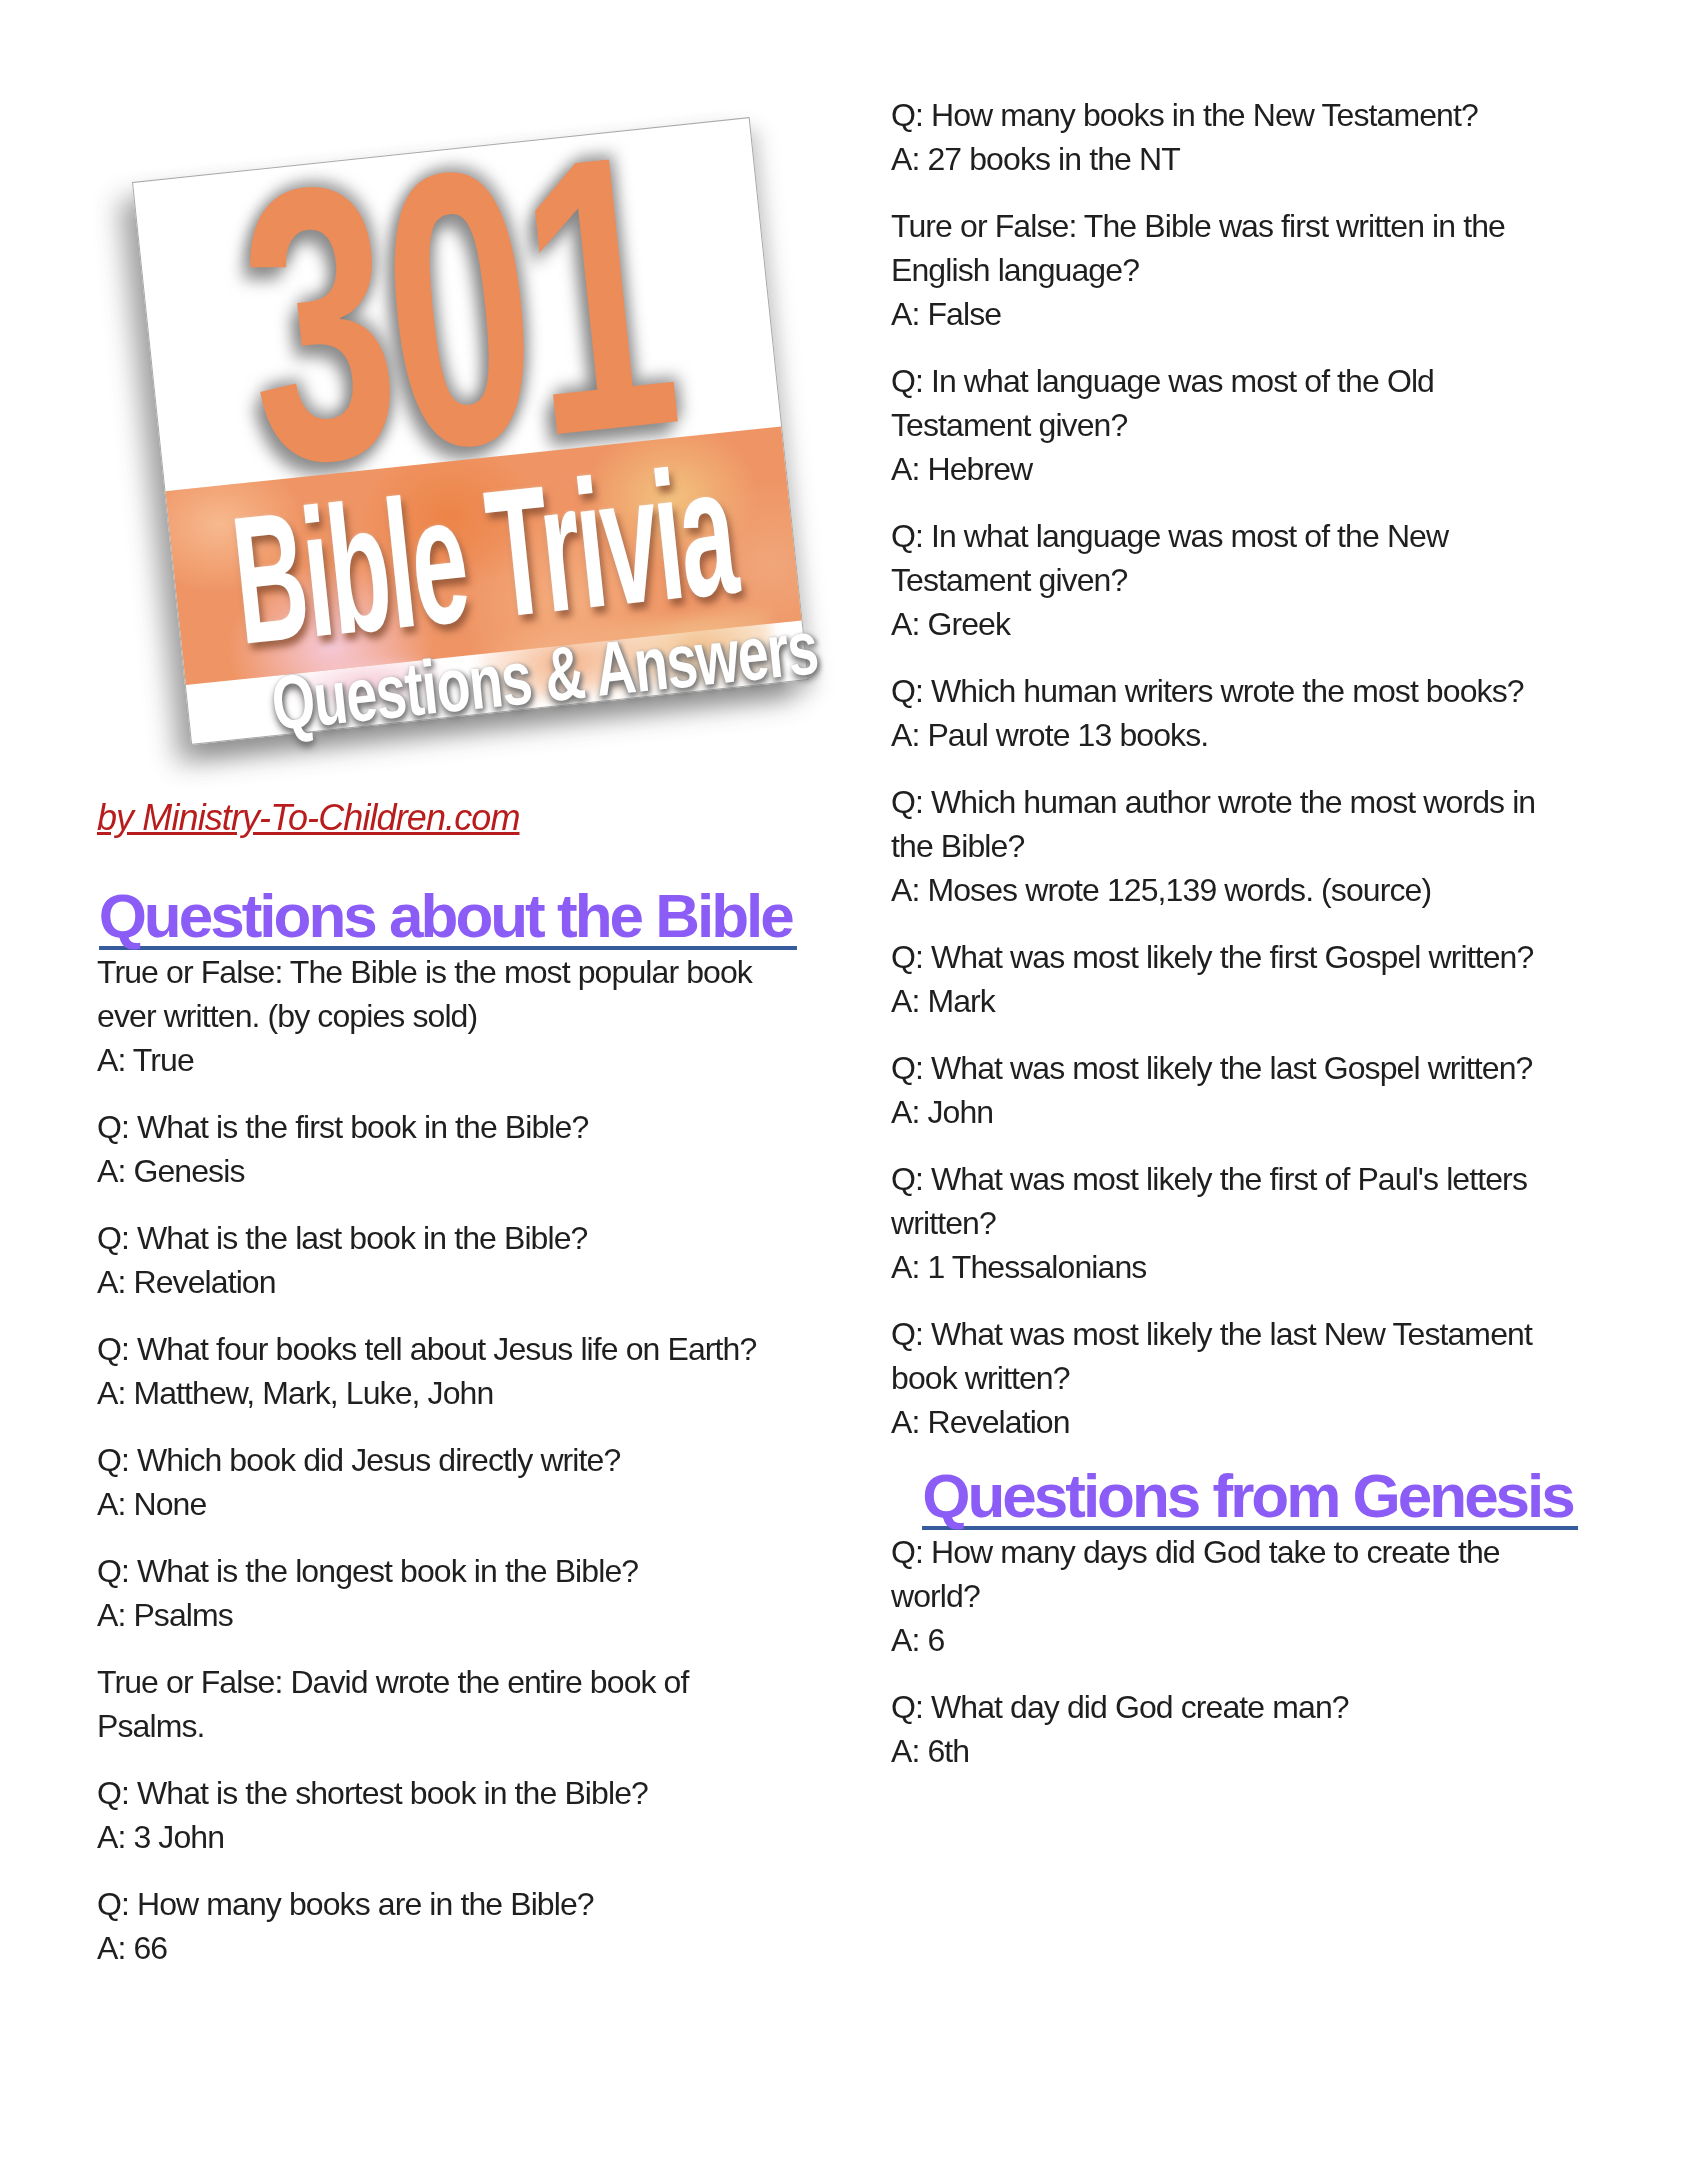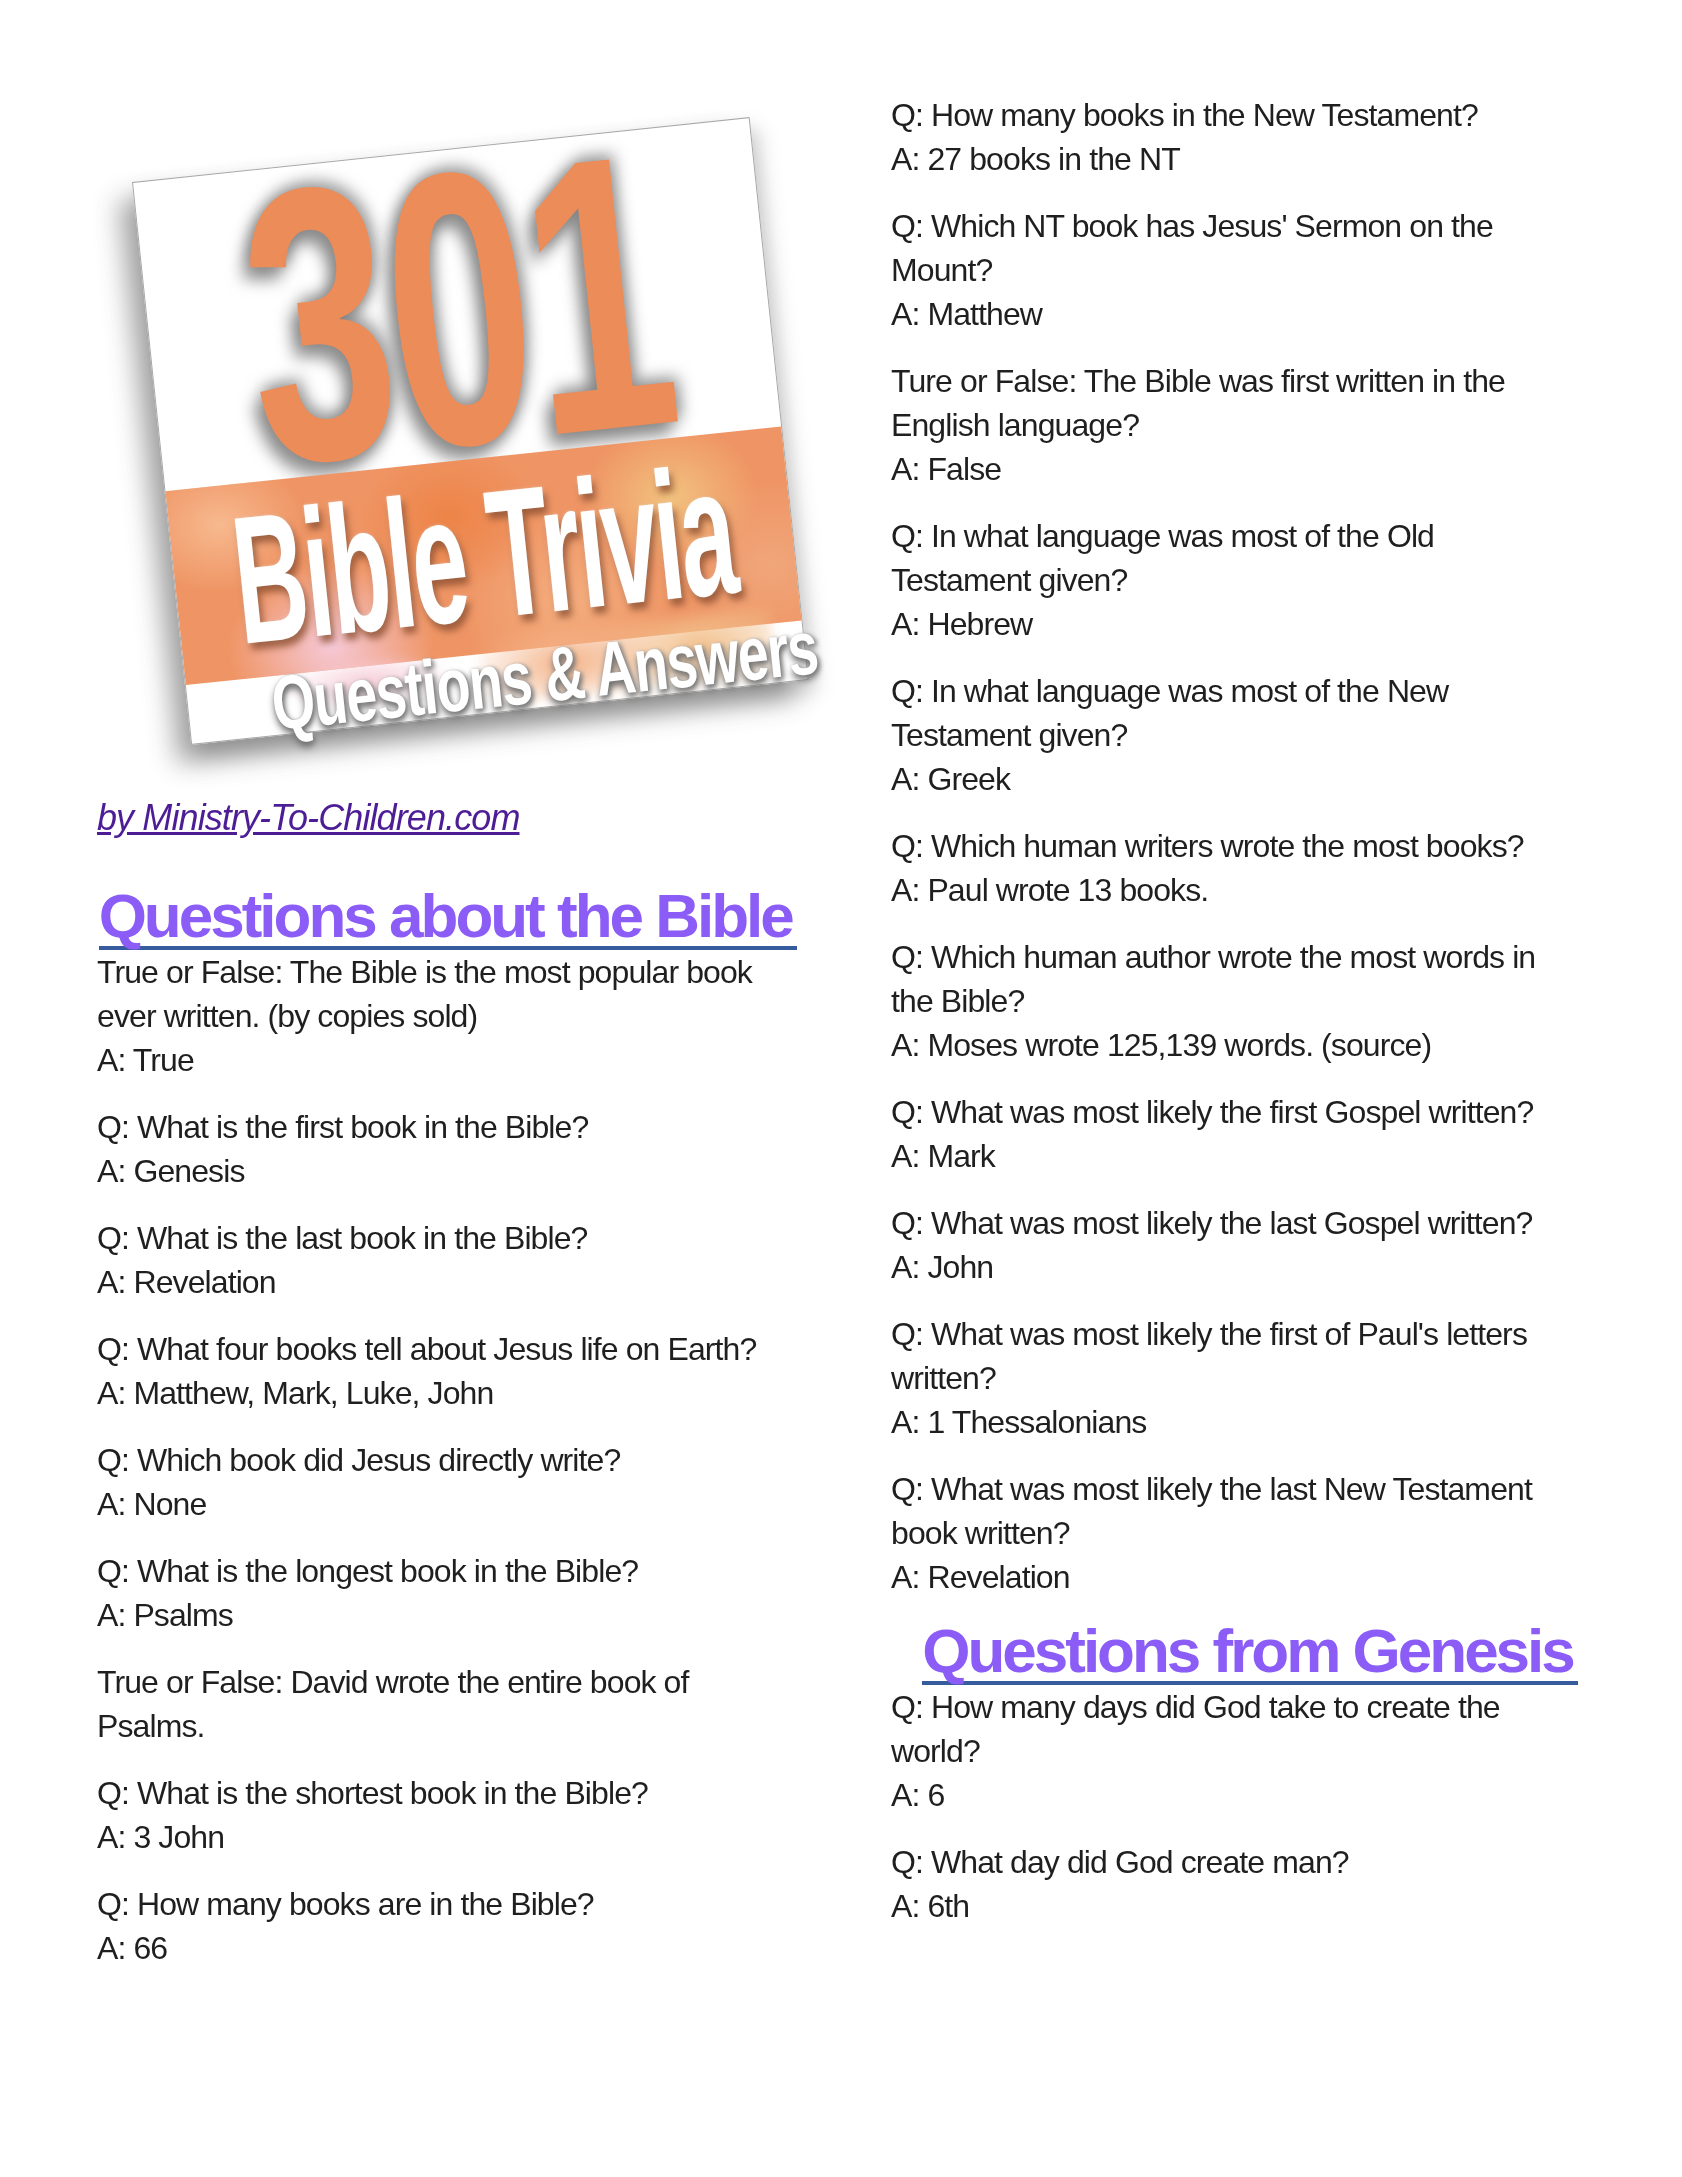--- a/index.html
+++ b/index.html
@@ -63,21 +63,21 @@
   .logo-subtitle {
     position:absolute; top:499px; left:0; right:0; text-align:center;
     font-size:76px; line-height:67px; font-weight:bold; color:#ffffff;
     letter-spacing:-1.7px; transform:scaleX(.73); transform-origin:center; white-space:nowrap;
     text-shadow:0 5.2px 8.6px rgba(110,110,110,.95), 3.5px 1.7px 5.2px rgba(130,130,130,.85), 0 0 1.7px #cccccc;
   }
 
   
   .byline {
     margin-top:49px; font-size:36px; line-height:42px; font-style:italic;
-    letter-spacing:-0.9px; color:#4c1d95; text-decoration:underline; cursor:pointer;
+    letter-spacing:-0.9px; color:#b91c1c; text-decoration:underline; cursor:pointer;
     width:-moz-fit-content; width:fit-content;
   }
   h1.section-heading { margin:48px 0 0; font-size:62px; line-height:57px; font-weight:bold; color:#8b5cf6; letter-spacing:-3px;text-align:right; }
   h1.genesis { margin-top:8px; }
   h1.section-heading .ht { display:inline-block; border-bottom:4.3px solid #375c9d; padding:0 5.2px 1.7px 0; }
   .qa { margin:0 0 23px; font-size:32px; line-height:44px; letter-spacing:-0.9px; }
 </style>
 </head>
 <body>
 
@@ -140,24 +140,20 @@
     </div>
   </div>
 
   <div class="col col-right">
 
     <div class="qa">
       <div>Q: How many books in the New Testament?</div>
       <div>A: 27 books in the NT</div>
     </div>
     <div class="qa">
-      <div>Q: Which NT book has Jesus' Sermon on the Mount?</div>
-      <div>A: Matthew</div>
-    </div>
-    <div class="qa">
       <div>Ture or False: The Bible was first written in the English language?</div>
       <div>A: False</div>
     </div>
     <div class="qa">
       <div>Q: In what language was most of the Old Testament given?</div>
       <div>A: Hebrew</div>
     </div>
     <div class="qa">
       <div>Q: In what language was most of the New Testament given?</div>
       <div>A: Greek</div>

